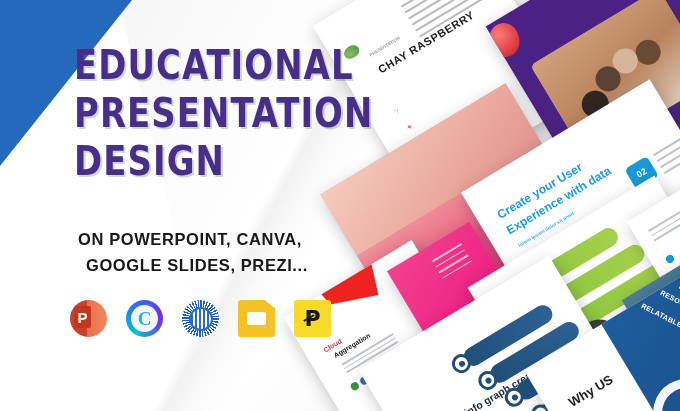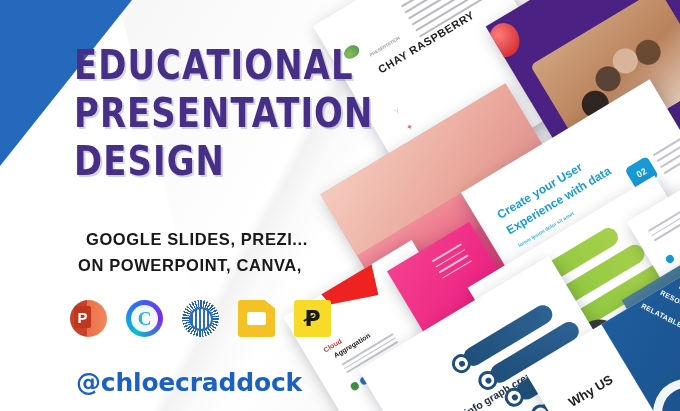--- a/index.html
+++ b/index.html
@@ -507,35 +507,34 @@
 
   <div class="blue-wedge"></div>
 
   <div class="headline">
     <div class="line">EDUCATIONAL</div>
     <div class="line">PRESENTATION</div>
     <div class="line">DESIGN</div>
   </div>
 
   <div class="subtitle">
+    <div class="sline">ON  POWERPOINT, CANVA,</div>
     <div class="sline two">GOOGLE  SLIDES, PREZI...</div>
-    <div class="sline">ON  POWERPOINT, CANVA,</div>
   </div>
 
   <div class="app-row">
     <div class="app-ico ico-ppt"></div>
     <div class="app-ico ico-canva">
       <div class="inner">C</div>
     </div>
     <div class="app-ico ico-emblem">
       <div class="inner"></div>
     </div>
     <div class="app-ico ico-slides">
       <div class="inner"></div>
     </div>
     <div class="app-ico ico-prezi">
       <span>P</span>
     </div>
   </div>
 
-  <div class="handle">@chloecraddock</div>
 
 </div>
 
 </body></html>

